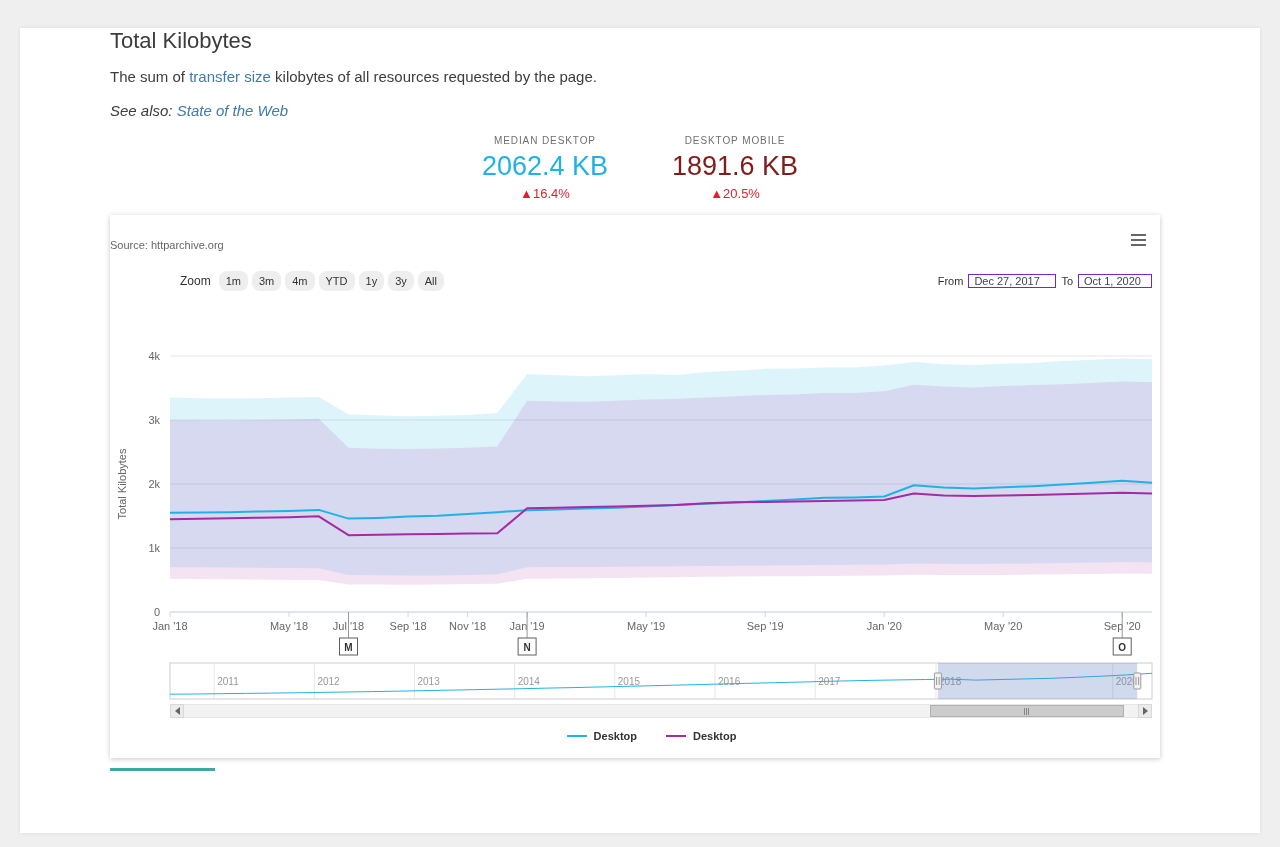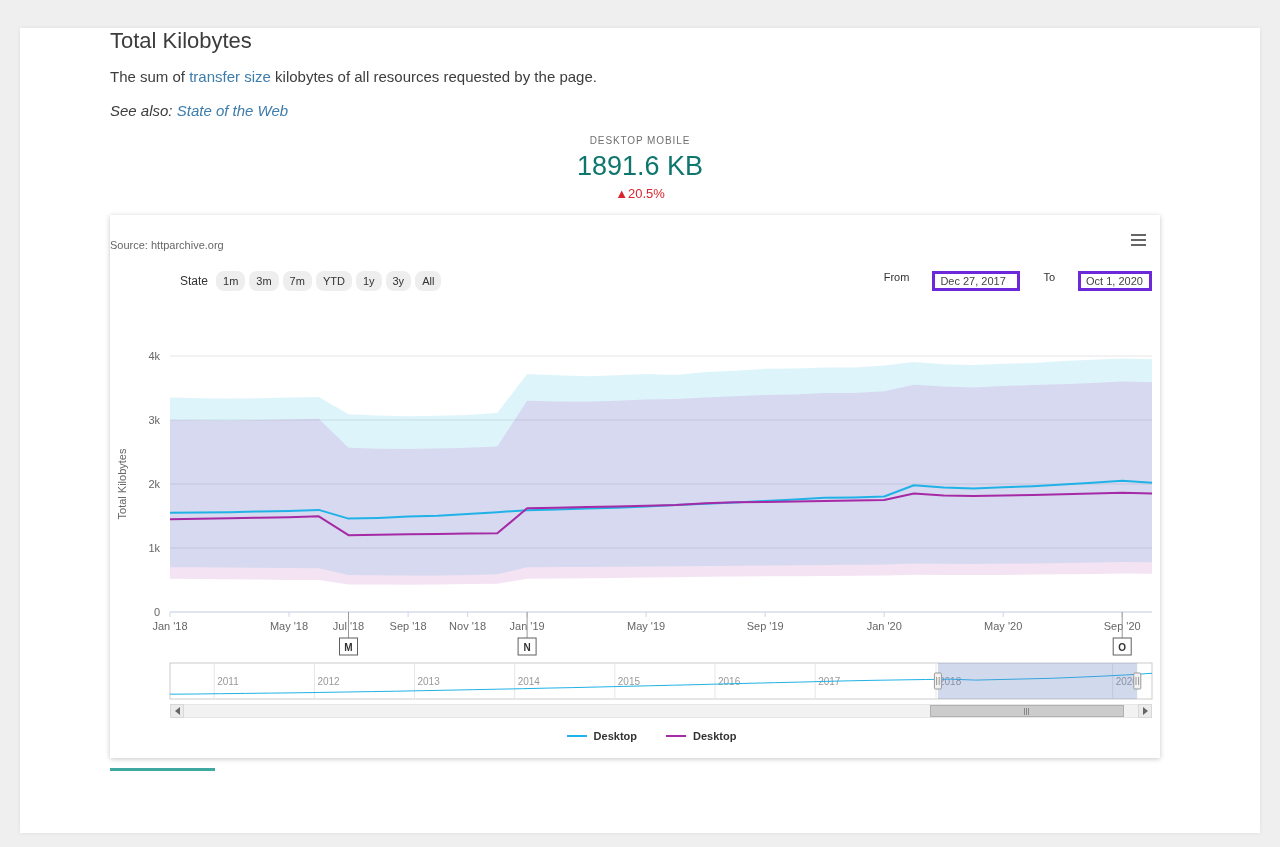--- a/index.html
+++ b/index.html
@@ -21,23 +21,23 @@
   .chart-card { width: 1050px; margin: 14px 0 0 90px; background: #fff; box-shadow: 0 1px 5px rgba(0,0,0,0.22); padding: 14px 0 16px; position: relative; }
   .hc-title { text-align: center; font-size: 16px; color: #333; height: 18px; }
   .hc-subtitle { text-align: left; font-size: 11px; color: #666; margin-top: 10px; height: 13px; }
   .hc-menu { position: absolute; top: 14px; right: 14px; width: 17px; cursor: pointer; padding: 2px; }
   .hc-menu-line { display: block; width: 15px; height: 2px; background: #666; margin: 3px 0; }
 
   .hc-toolbar { display: flex; justify-content: space-between; align-items: center; margin: 18px 8px 0 70px; height: 22px; }
   .zoom-group { display: flex; align-items: center; gap: 4px; }
   .zoom-label { font-size: 12px; color: #333; margin-right: 4px; }
   .zoom-btn { font-family: "Liberation Sans", sans-serif; font-size: 11px; color: #333; background: #eeeeee; border: none; border-radius: 8px; padding: 4px 7px; cursor: pointer; }
-  .range-group { display: flex; align-items: flex-start; gap: 23px; }
+  .range-group { display: flex; align-items: center; gap: 5px; }
   .range-label { font-size: 11px; color: #333; }
-  .range-input { font-family: "Liberation Sans", sans-serif; font-size: 11px; color: #444; border: 3px solid #6d28d9; height: 20px; padding: 1px 5px; }
+  .range-input { font-family: "Liberation Sans", sans-serif; font-size: 11px; color: #444; border: 1px solid #6d28d9; height: 14px; padding: 1px 5px; }
   .range-input.from { width: 88px; }
   .range-input.to { width: 74px; }
 
   svg.hc-main { display: block; margin-top: 50px; }
   svg.hc-nav { display: block; margin-top: 4px; }
 
   .ylab { font-size: 11px; fill: #666; text-anchor: end; }
   .xlab { font-size: 11px; fill: #666; text-anchor: middle; }
   .ytitle { font-size: 11px; fill: #666; text-anchor: middle; }
   .grid { stroke: #e6e6e6; stroke-width: 1; }
@@ -73,41 +73,46 @@
 <div class="sheet">
 
   <h1 class="page-title">Total Kilobytes</h1>
 
   <p class="page-desc"><span>The sum of </span><a class="link">transfer size</a><span> kilobytes of all resources requested by the page.</span></p>
 
   <p class="page-seealso"><span>See also: </span><a class="link">State of the Web</a></p>
 
   <div class="metrics">
     <div class="metric">
+      <div class="metric-label">MEDIAN DESKTOP</div>
+      <div class="metric-value" style="color: rgb(32, 178, 230);">2062.4 KB</div>
+      <div class="metric-delta">▲16.4%</div>
+    </div>
+    <div class="metric">
       <div class="metric-label">DESKTOP MOBILE</div>
-      <div class="metric-value" style="color: #0f766e;">1891.6 KB</div>
+      <div class="metric-value" style="color: #7f1d1d;">1891.6 KB</div>
       <div class="metric-delta">▲20.5%</div>
     </div>
   </div>
 
   <div class="chart-card">
     <div class="hc-subtitle">Source: httparchive.org</div>
 
     <div class="hc-menu">
       <span class="hc-menu-line"></span>
       <span class="hc-menu-line"></span>
       <span class="hc-menu-line"></span>
     </div>
 
     <div class="hc-toolbar">
       <div class="zoom-group">
-        <span class="zoom-label">State</span>
+        <span class="zoom-label">Zoom</span>
         <button class="zoom-btn">1m</button>
         <button class="zoom-btn">3m</button>
-        <button class="zoom-btn">7m</button>
+        <button class="zoom-btn">4m</button>
         <button class="zoom-btn">YTD</button>
         <button class="zoom-btn">1y</button>
         <button class="zoom-btn">3y</button>
         <button class="zoom-btn">All</button>
       </div>
       <div class="range-group">
         <span class="range-label">From</span>
         <input class="range-input from" value="Dec 27, 2017" style="">
         <span class="range-label">To</span>
         <input class="range-input to" value="Oct 1, 2020" style="">

